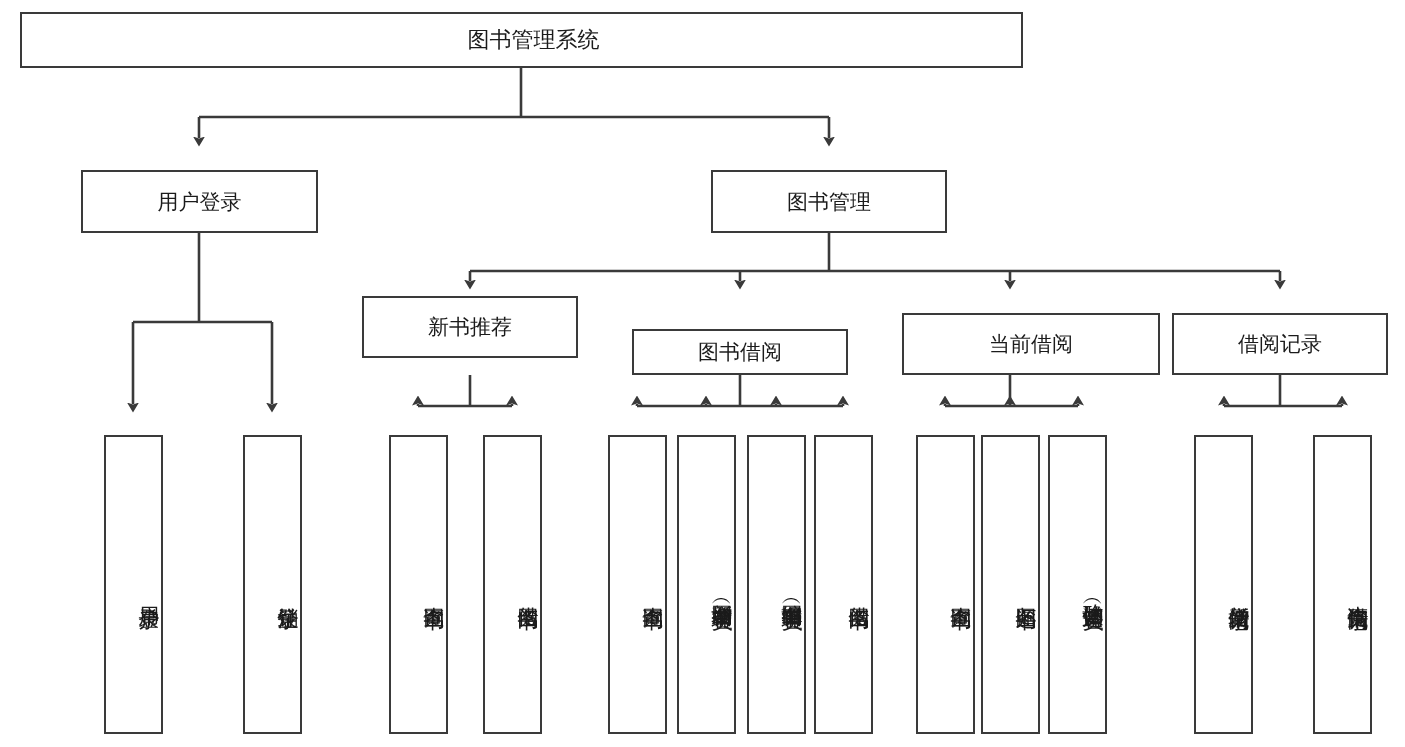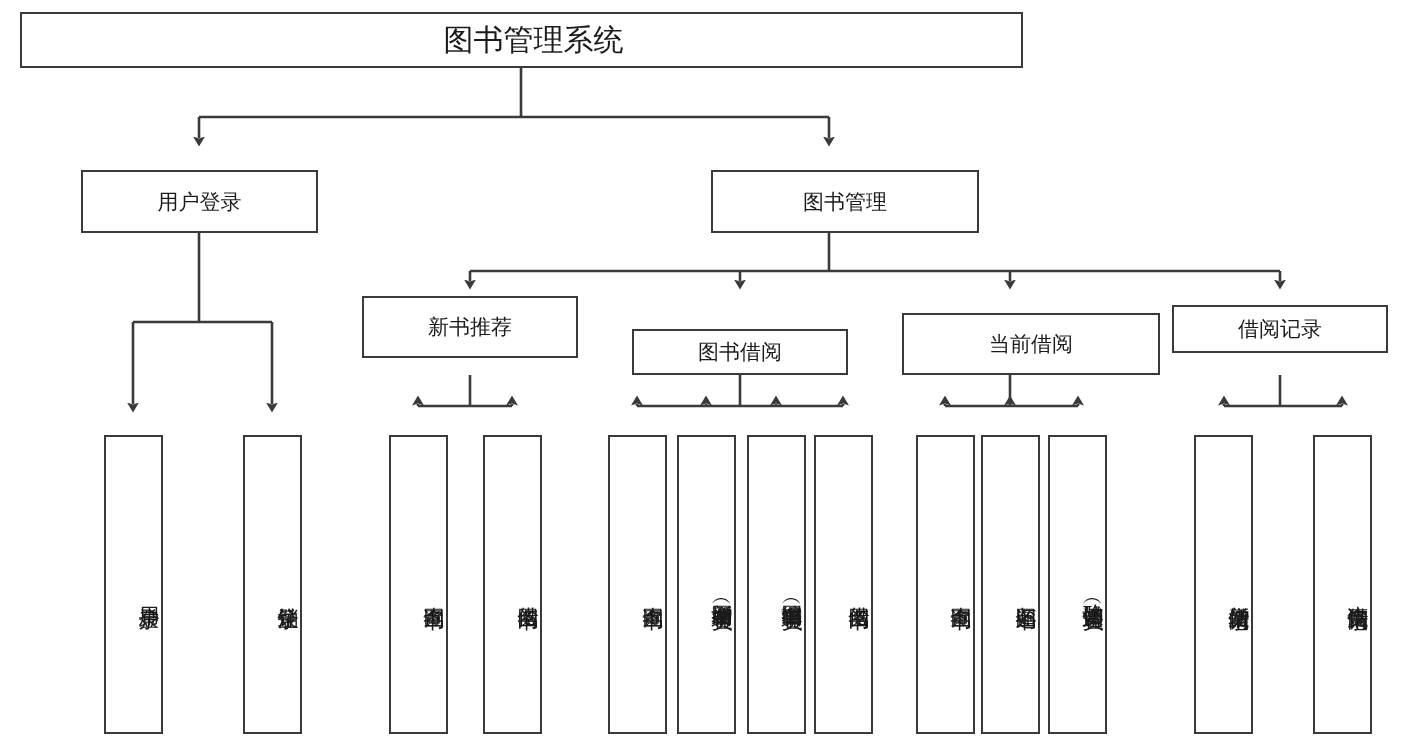--- a/index.html
+++ b/index.html
@@ -33,21 +33,21 @@
     display: flex;
     align-items: center;
     justify-content: center;
     text-align: center;
     line-height: 1.12;
   }
   .node.h {
     font-size: 21px;
   }
   .node.root {
-    font-size: 30px;
+    font-size: 22px;
     padding-left: 24px;
   }
   .node.leaf {
     font-size: 21px;
     writing-mode: vertical-rl;
     text-orientation: upright;
     align-items: flex-start;
     justify-content: center;
     padding-top: 14px;
     letter-spacing: 1px;
@@ -123,34 +123,34 @@
     </g>
   </svg>
 
   <div class="node root" style="left:20px; top:12px; width:1003px; height:56px;">
     <span class="node-label">图书管理系统</span>
   </div>
 
   <div class="node h" style="left:81px; top:170px; width:237px; height:63px;">
     <span class="node-label">用户登录</span>
   </div>
-  <div class="node h" style="left:711px; top:170px; width:268px; height:63px;">
+  <div class="node h" style="left:711px; top:170px; width:236px; height:63px;">
     <span class="node-label">图书管理</span>
   </div>
 
   <div class="node h" style="left:362px; top:296px; width:216px; height:62px;">
     <span class="node-label">新书推荐</span>
   </div>
   <div class="node h" style="left:632px; top:329px; width:216px; height:46px;">
     <span class="node-label">图书借阅</span>
   </div>
   <div class="node h" style="left:902px; top:313px; width:258px; height:62px;">
     <span class="node-label">当前借阅</span>
   </div>
-  <div class="node h" style="left:1172px; top:305px; width:216px; height:48px;">
+  <div class="node h" style="left:1172px; top:313px; width:216px; height:62px;">
     <span class="node-label">借阅记录</span>
   </div>
 
   <div class="node leaf" style="left:104px; top:435px; width:59px; height:299px;">
     <span class="node-label">用户登录</span>
   </div>
   <div class="node leaf" style="left:243px; top:435px; width:59px; height:299px;">
     <span class="node-label">注销登录</span>
   </div>
 

